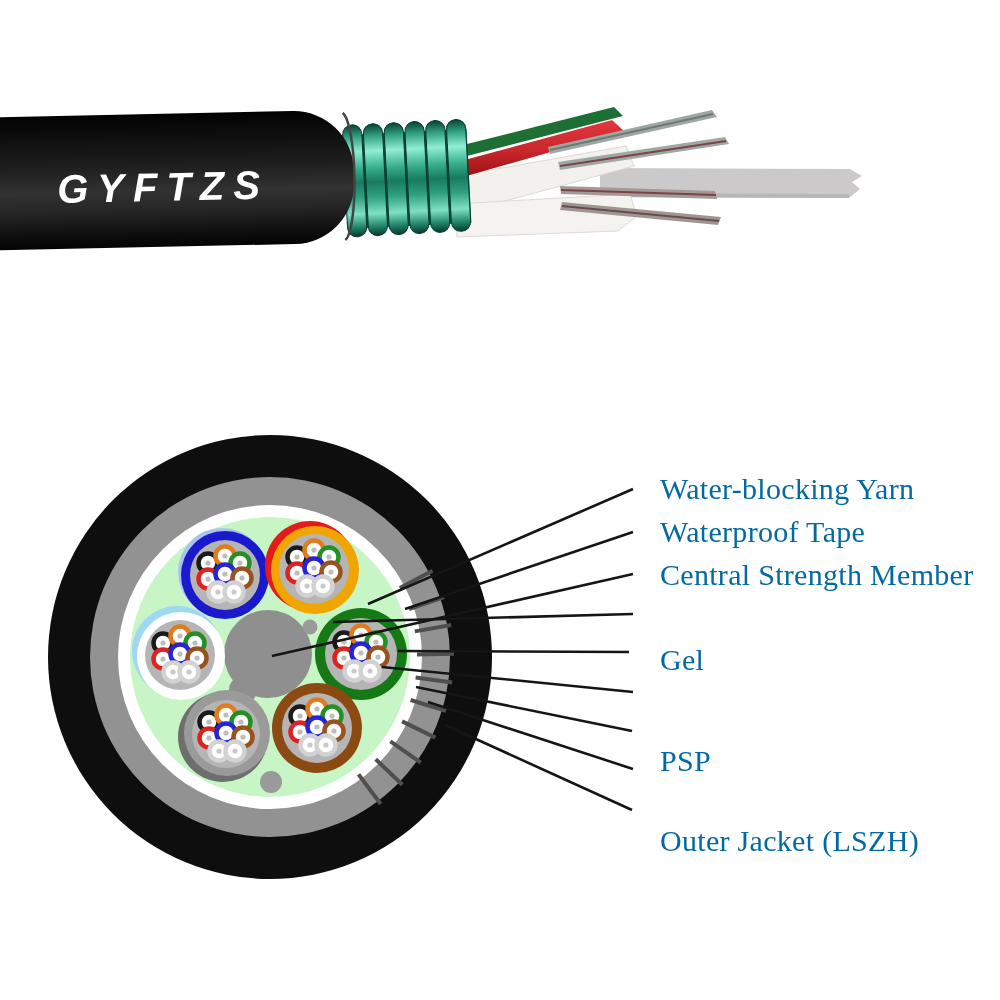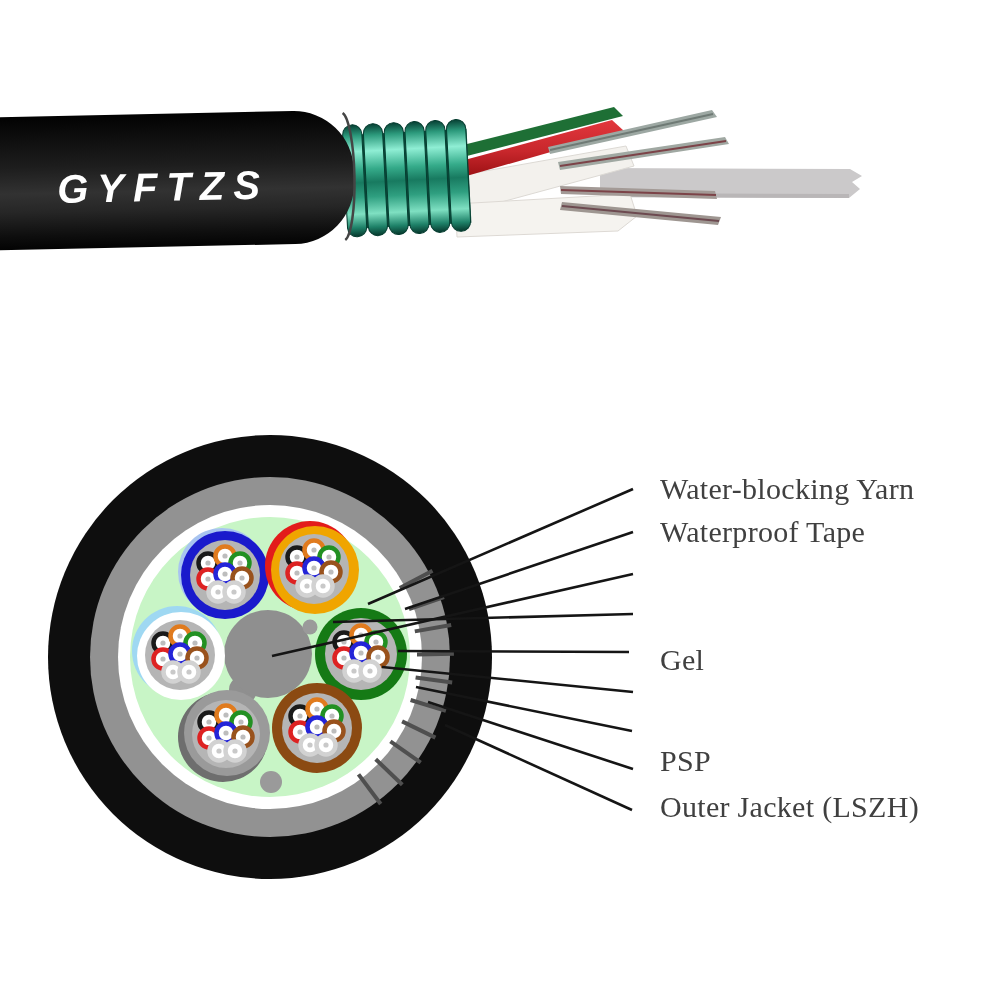--- a/index.html
+++ b/index.html
@@ -1,19 +1,19 @@
 <!DOCTYPE html>
 <html><head>
 <meta charset="utf-8">
 <style>
   html,body{margin:0;padding:0;background:#ffffff;}
   #page{position:relative;width:1000px;height:1000px;overflow:hidden;background:#ffffff;
         font-family:"Liberation Serif", serif;}
   #scene{position:absolute;left:0;top:0;}
-  .dlabel{position:absolute;left:660px;font-size:30px;line-height:32px;color:#404040;
+  .dlabel{position:absolute;left:660px;font-size:30px;line-height:32px;color:#0369a1;
           white-space:nowrap;letter-spacing:0.3px;text-align:center;}
 </style>
 </head>
 <body>
 <div id="page">
 
 <svg id="scene" width="1000" height="1000" viewBox="0 0 1000 1000">
   <defs>
     <linearGradient id="gJacket" x1="0" y1="0" x2="0" y2="1">
       <stop offset="0" stop-color="#020202"></stop>
@@ -172,17 +172,18 @@
       <line x1="382" y1="667" x2="633" y2="692"></line>
       <line x1="416" y1="687" x2="632" y2="731"></line>
       <line x1="428" y1="702" x2="633" y2="769"></line>
       <line x1="445" y1="725" x2="632" y2="810"></line>
     </g>
   </g>
 </svg>
 
 <div class="dlabel" style="top:473px">Water-blocking Yarn</div>
 <div class="dlabel" style="top:516px">Waterproof Tape</div>
+<div class="dlabel" style="top:559px">Central Strength Member</div>
 <div class="dlabel" style="top:644px">Gel</div>
 <div class="dlabel" style="top:745px">PSP</div>
-<div class="dlabel" style="top:791px">Outer Jacket (LSZH)</div>
+<div class="dlabel" style="top:825px">Outer Jacket (LSZH)</div>
 
 </div>
 
 </body></html>

